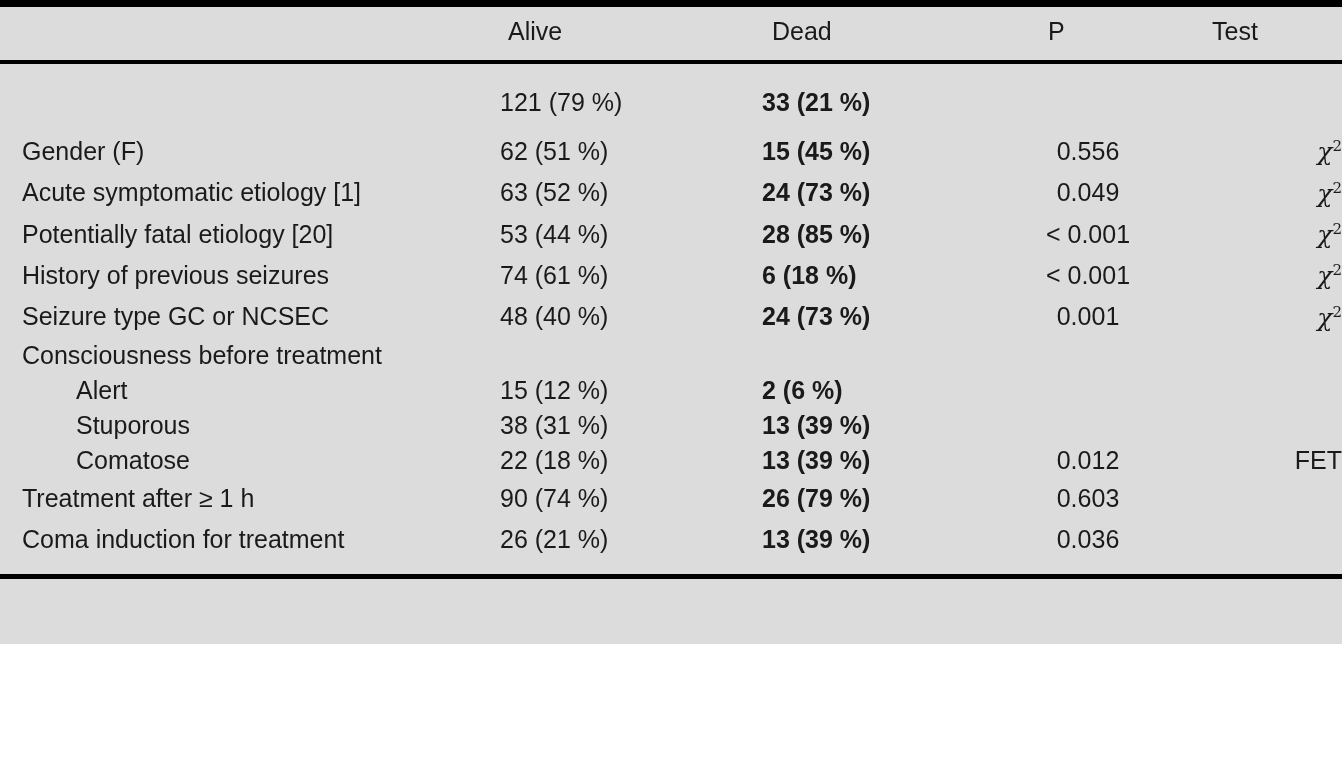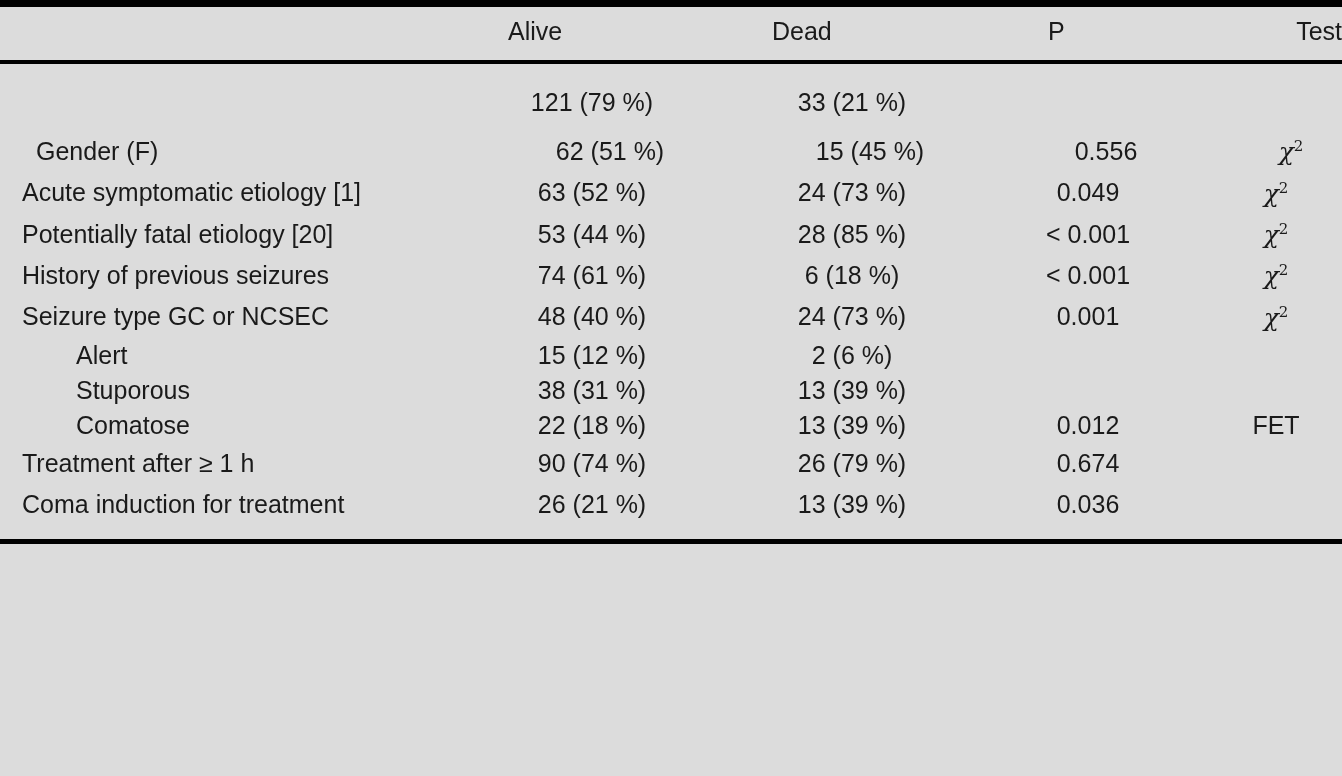--- a/index.html
+++ b/index.html
@@ -8,21 +8,21 @@
   }
   body {
     width: 1342px;
     height: 776px;
     background: #ffffff;
     font-family: "Liberation Sans", sans-serif;
     color: #1a1a1a;
   }
   .table-wrap {
     width: 1342px;
-    height: 776px;
+    height: 644px;
     background: #dcdcdc;
     box-sizing: border-box;
     position: relative;
   }
   table.stats {
     width: 100%;
     border-collapse: collapse;
     table-layout: fixed;
     font-size: 25px;
     background: transparent;
@@ -43,21 +43,21 @@
     font-weight: normal;
     text-align: left;
     padding: 10px 0 14px 0;
     background: transparent;
     vertical-align: bottom;
   }
   thead tr.header-row th.h-label { padding-left: 22px; }
   thead tr.header-row th.h-alive { padding-left: 8px; }
   thead tr.header-row th.h-dead  { padding-left: 10px; }
   thead tr.header-row th.h-p     { padding-left: 24px; }
-  thead tr.header-row th.h-test  { padding-left: 8px; text-align: right; }
+  thead tr.header-row th.h-test  { padding-left: 8px; }
 
   thead tr.rule-mid td {
     padding: 0;
     height: 4px;
     background: #000000;
     border: none;
   }
   thead tr.rule-gap td {
     padding: 0;
     height: 18px;
@@ -72,32 +72,33 @@
     white-space: nowrap;
   }
   td.label {
     padding-left: 22px;
     text-align: left;
   }
   td.label.indent {
     padding-left: 76px;
   }
   td.num {
-    text-align: center;
+    text-align: left;
     padding-right: 78px;
   }
   td.num.dead {
     padding-right: 82px;
+    font-weight: bold;
   }
   td.pval {
     text-align: center;
     padding-right: 52px;
   }
   td.test {
-    text-align: center;
+    text-align: right;
     padding-left: 6px;
   }
   .chi {
     font-family: "DejaVu Serif", serif;
     font-style: italic;
     font-size: 25px;
   }
   .chi sup {
     font-size: 15px;
     font-style: normal;
@@ -108,21 +109,21 @@
     height: 5px;
     background: #000000;
     border: none;
   }
   tfoot tr.tail-gap td {
     padding: 0;
     height: 14px;
     background: transparent;
     border: none;
   }
-  .pad-top-row td { padding-top: 14px; padding-left: 36px; }
+  .pad-top-row td { padding-top: 14px; }
   .tight td { padding-top: 3px; padding-bottom: 3px; }
 </style>
 </head>
 <body>
 
 <div class="table-wrap">
   <table class="stats">
     <colgroup>
       <col class="c-label">
       <col class="c-alive">
@@ -192,20 +193,27 @@
       </tr>
 
       <tr>
         <td class="label">Seizure type GC or NCSEC</td>
         <td class="num">48 (40 %)</td>
         <td class="num dead">24 (73 %)</td>
         <td class="pval">0.001</td>
         <td class="test"><span class="chi">χ<sup>2</sup></span></td>
       </tr>
 
+      <tr class="tight">
+        <td class="label">Consciousness before treatment</td>
+        <td class="num"></td>
+        <td class="num dead"></td>
+        <td class="pval"></td>
+        <td class="test"></td>
+      </tr>
 
       <tr class="tight">
         <td class="label indent">Alert</td>
         <td class="num">15 (12 %)</td>
         <td class="num dead">2 (6 %)</td>
         <td class="pval"></td>
         <td class="test"></td>
       </tr>
 
 
@@ -222,21 +230,21 @@
         <td class="num">22 (18 %)</td>
         <td class="num dead">13 (39 %)</td>
         <td class="pval">0.012</td>
         <td class="test">FET</td>
       </tr>
 
       <tr>
         <td class="label">Treatment after ≥ 1 h</td>
         <td class="num">90 (74 %)</td>
         <td class="num dead">26 (79 %)</td>
-        <td class="pval">0.674</td>
+        <td class="pval">0.603</td>
         <td class="test"></td>
       </tr>
 
       <tr>
         <td class="label">Coma induction for treatment</td>
         <td class="num">26 (21 %)</td>
         <td class="num dead">13 (39 %)</td>
         <td class="pval">0.036</td>
         <td class="test"></td>
       </tr>

